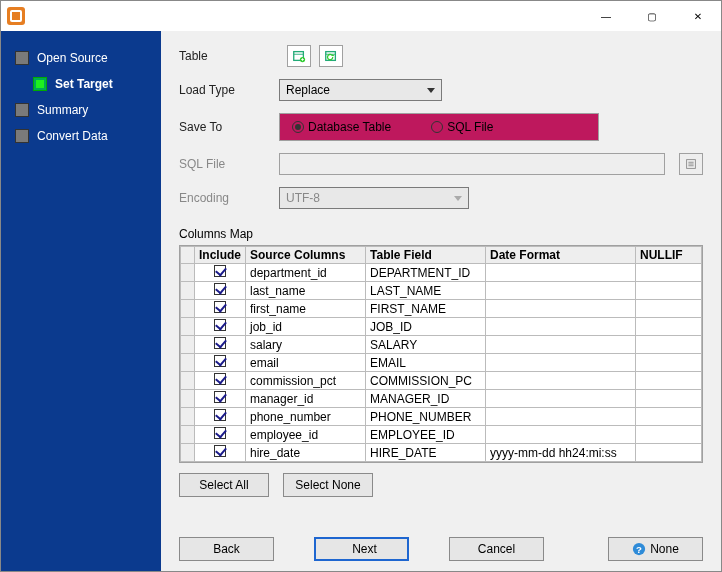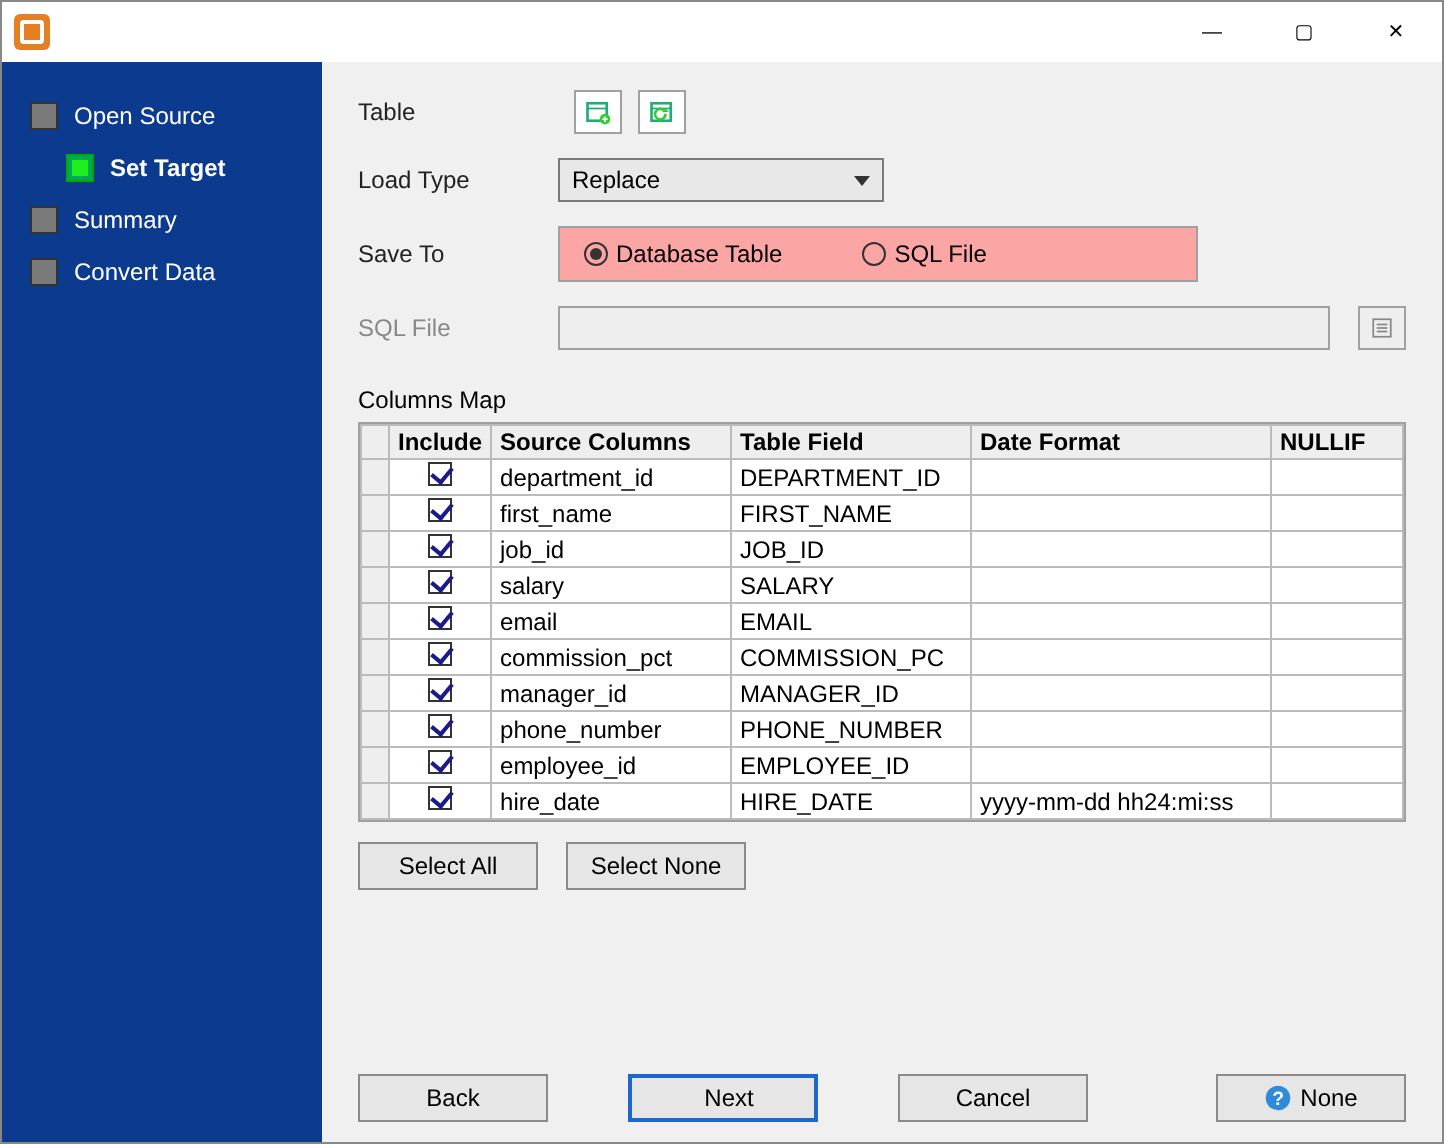--- a/index.html
+++ b/index.html
@@ -104,21 +104,21 @@
   .combo.wide { width:190px; }
   .combo.med { width:163px; }
   .icon-btn {
     width:24px;height:22px;border:1px solid #a0a0a0;
     background:#fff; display:flex;align-items:center;justify-content:center;
     margin-left:8px;
   }
   .icon-btn svg{width:14px;height:14px;}
   .radio-box {
     border:1px solid #a0a0a0;
-    background:#fca5a5;
+    background:#be185d;
     height:28px;
     display:flex; align-items:center;
     padding:0 12px;
     gap:40px;
     width:320px;
   }
   .radio-opt { display:flex; align-items:center; gap:4px; }
   .radio {
     width:12px;height:12px;border:1px solid #333;border-radius:50%;
     display:flex;align-items:center;justify-content:center;
@@ -265,20 +265,27 @@
       <div class="icon-btn" style="background:#eee;">
         <svg viewBox="0 0 16 16">
             <rect x="3" y="3" width="10" height="10" fill="none" stroke="#888"></rect>
             <line x1="5" y1="6" x2="11" y2="6" stroke="#888"></line>
             <line x1="5" y1="8" x2="11" y2="8" stroke="#888"></line>
             <line x1="5" y1="10" x2="11" y2="10" stroke="#888"></line>
           </svg>
       </div>
     </div>
 
+    <div class="form-row disabled">
+      <span class="lbl">Encoding</span>
+      <div class="combo wide" style="color:#888;">
+        <span>UTF-8</span>
+        <span class="arrow" style="border-top-color:#aaa;"></span>
+      </div>
+    </div>
 
     <div class="section-label">Columns Map</div>
 
     <div class="grid-wrap">
       <table class="grid">
         <thead>
           <tr>
             <th style="width:14px;"></th>
             <th>Include</th>
             <th style="width:120px;">Source Columns</th>
@@ -292,20 +299,28 @@
               <td class="rowhead"></td>
               <td class="cb"><span class="chk checked"></span></td>
               <td>department_id</td>
               <td>DEPARTMENT_ID</td>
               <td></td>
               <td></td>
             </tr>
             <tr>
               <td class="rowhead"></td>
               <td class="cb"><span class="chk checked"></span></td>
+              <td>last_name</td>
+              <td>LAST_NAME</td>
+              <td></td>
+              <td></td>
+            </tr>
+            <tr>
+              <td class="rowhead"></td>
+              <td class="cb"><span class="chk checked"></span></td>
               <td>first_name</td>
               <td>FIRST_NAME</td>
               <td></td>
               <td></td>
             </tr>
             <tr>
               <td class="rowhead"></td>
               <td class="cb"><span class="chk checked"></span></td>
               <td>job_id</td>
               <td>JOB_ID</td>

